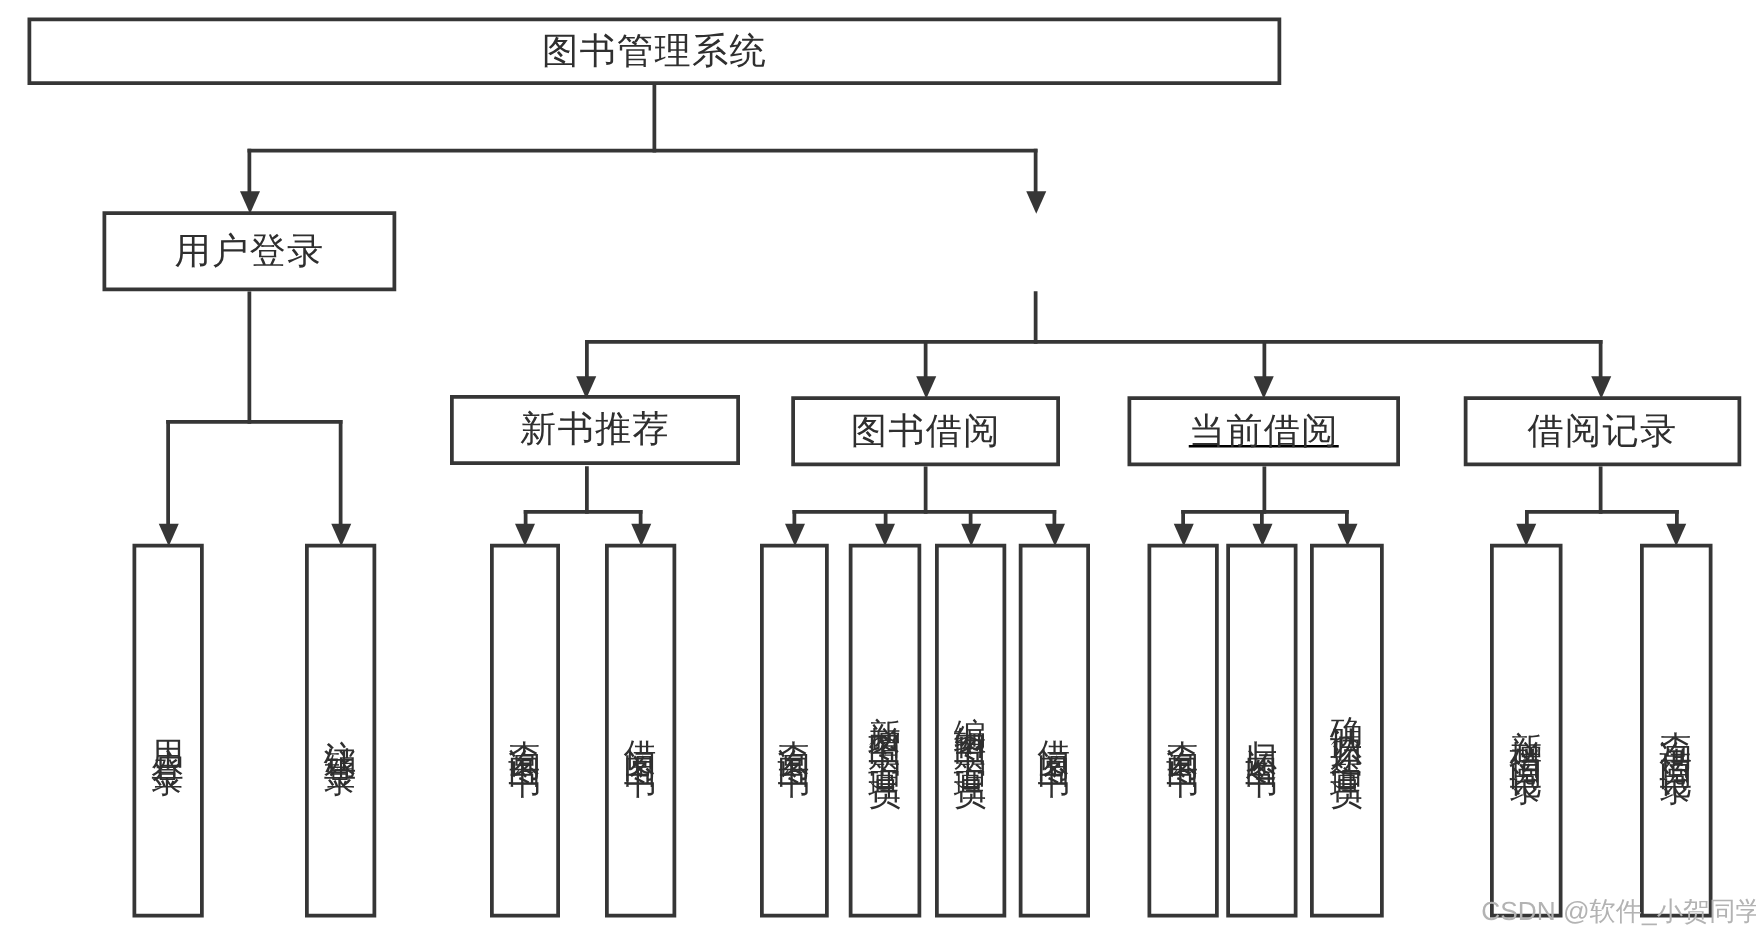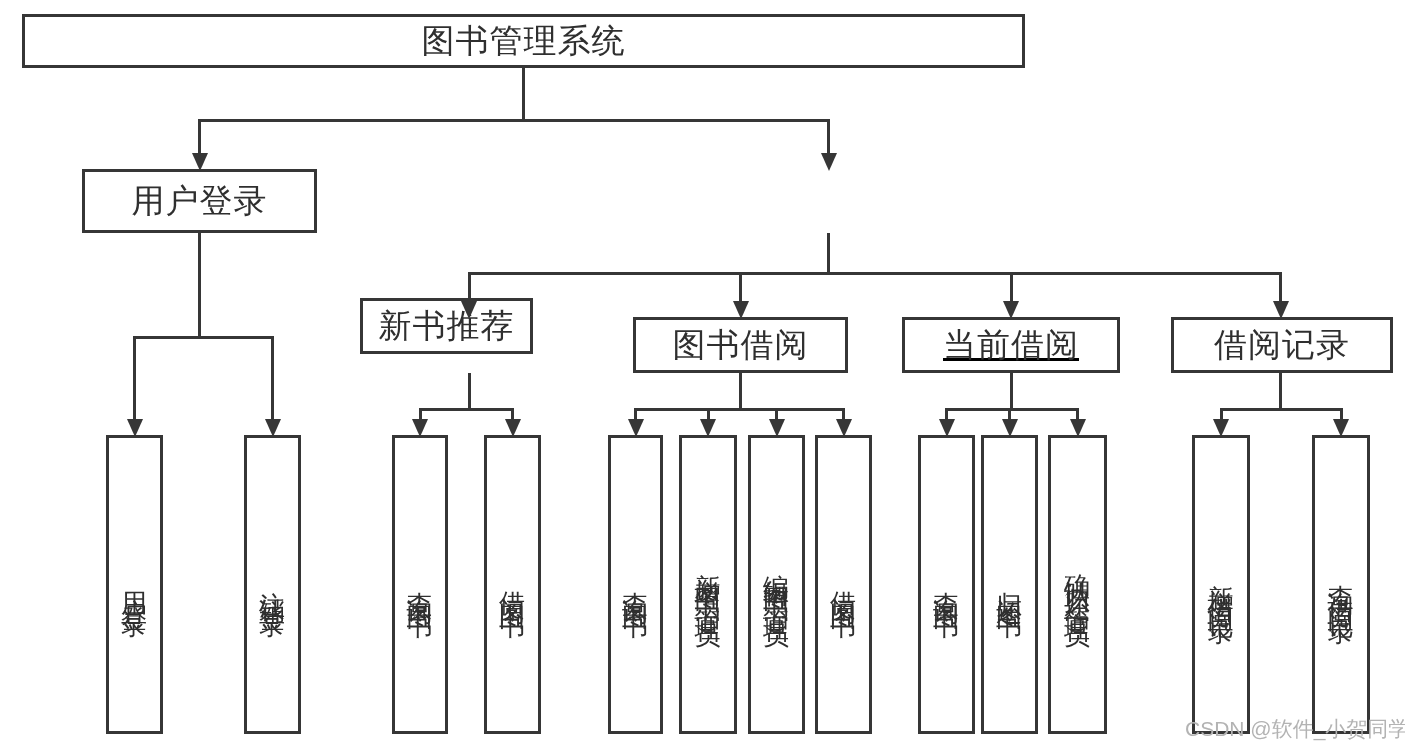--- a/index.html
+++ b/index.html
@@ -27,21 +27,21 @@
     background: #ffffff;
     display: flex;
     align-items: center;
     justify-content: center;
     z-index: 2;
   }
   .node .label {
     color: var(--text, #2f2f2f);
   }
   .node.h .label {
-    font-size: 33px;
+    font-size: 29px;
     letter-spacing: 1px;
     white-space: nowrap;
   }
   .node.v .label {
     writing-mode: vertical-rl;
     text-orientation: mixed;
     font-size: 26px;
     letter-spacing: 7px;
     line-height: 1;
   }
@@ -71,21 +71,21 @@
 <body style="background: rgb(255, 255, 255);">
 
 <div id="canvas">
   <div class="watermark" style="left: 1185px; top: 715px;">CSDN @软件_小贺同学</div>
 <div class="node h" style="left: 22px; top: 14px; width: 1003px; height: 54px;">
       <span class="label">图书管理系统</span>
     </div>
     <div class="node h" style="left: 82px; top: 169px; width: 235px; height: 64px;">
       <span class="label">用户登录</span>
     </div>
-    <div class="node h" style="left: 360px; top: 298px; width: 173px; height: 56px;">
+    <div class="node h" style="left: 360px; top: 316px; width: 232px; height: 56px;">
       <span class="label">新书推荐</span>
     </div>
     <div class="node h" style="left: 633px; top: 317px; width: 215px; height: 56px;">
       <span class="label">图书借阅</span>
     </div>
     <div class="node h" style="left: 902px; top: 317px; width: 218px; height: 56px; text-decoration: underline;">
       <span class="label">当前借阅</span>
     </div>
     <div class="node h" style="left: 1171px; top: 317px; width: 222px; height: 56px; font-family: Liberation Serif, serif;">
       <span class="label">借阅记录</span>

